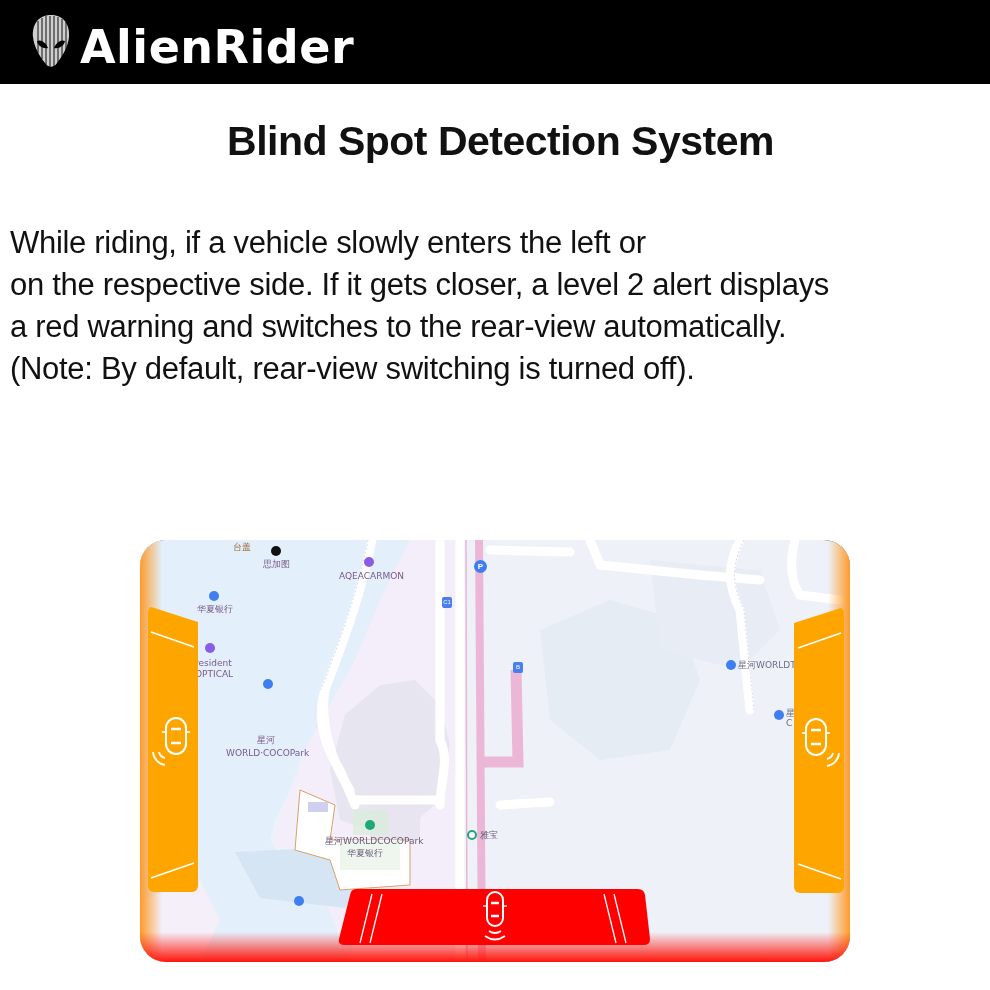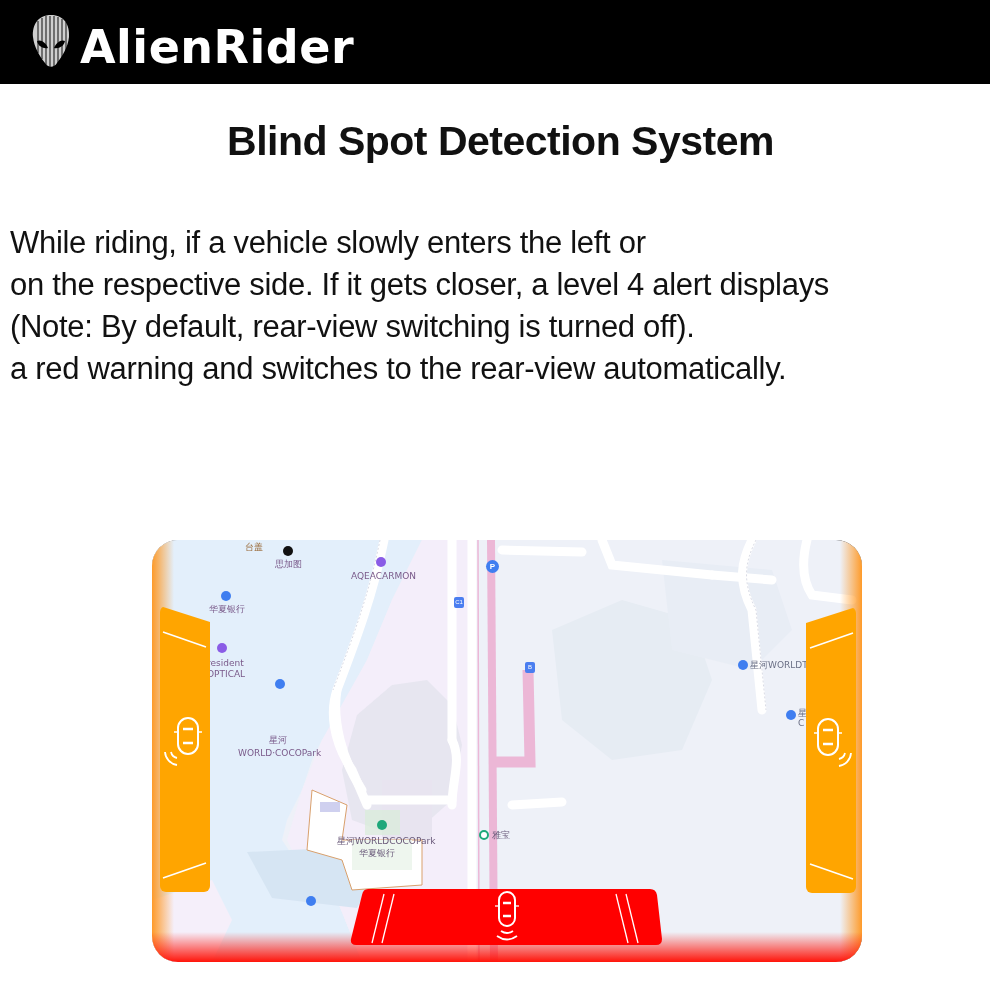--- a/index.html
+++ b/index.html
@@ -7,21 +7,21 @@
   body { font-family: "Liberation Sans", "DejaVu Sans", sans-serif; position: relative; }
 
   .topbar { position: absolute; left: 0; top: 0; width: 990px; height: 84px; background: #000; }
   .logo-mark { position: absolute; left: 30px; top: 13px; width: 42px; height: 58px; }
   .logo-text { position: absolute; left: 80px; top: 20px; color: #fff; font-size: 46px; font-weight: bold; letter-spacing: 0.5px; font-family: "DejaVu Sans", sans-serif; }
 
   .title { position: absolute; left: 0; top: 118px; width: 990px; text-align: center; font-size: 41px; font-weight: bold; color: #111; font-family: "Liberation Sans", sans-serif; letter-spacing: -0.5px; padding-left: 11px; }
   .desc { position: absolute; left: 10px; top: 222px; width: 970px; text-align: left; font-size: 31px; line-height: 42px; color: #111; font-family: "Liberation Sans", sans-serif; letter-spacing: -0.3px; }
   .desc div { white-space: nowrap; }
 
-  .screen { position: absolute; left: 140px; top: 540px; width: 710px; height: 422px; border-radius: 26px; overflow: hidden; background: #000000; margin-left: 12px; }
+  .screen { position: absolute; left: 140px; top: 540px; width: 710px; height: 422px; border-radius: 26px; overflow: hidden; background: #000000; }
   .screen svg.map { position: absolute; left: 0; top: 0; width: 710px; height: 422px; }
   .glow-left { position: absolute; left: 0; top: 0; width: 22px; height: 422px; background: linear-gradient(to right, rgba(255,150,30,0.95), rgba(255,200,120,0.0)); }
   .glow-right { position: absolute; right: 0; top: 0; width: 22px; height: 422px; background: linear-gradient(to left, rgba(255,150,30,0.95), rgba(255,200,120,0.0)); }
   .glow-bottom { position: absolute; left: 0; bottom: 0; width: 710px; height: 30px; background: linear-gradient(to top, rgba(255,20,10,1), rgba(255,80,60,0.0)); }
 
   .side-alert { position: absolute; width: 50px; height: 286px; background: #ffa500; }
   .side-alert.left { left: 8px; top: 66px; border-radius: 4px 10px 10px 4px; clip-path: polygon(0 0, 100% 16px, 100% 100%, 0 100%); border-radius: 6px; }
   .side-alert.right { left: 654px; top: 67px; clip-path: polygon(0 16px, 100% 0, 100% 100%, 0 100%); border-radius: 6px; }
   .side-alert svg { position: absolute; left: 0; top: 0; width: 50px; height: 286px; }
 
@@ -58,23 +58,23 @@
     <path d="M7 28 C11 26 16 30 18 35 C13 36 8 33 7 28 Z" fill="#000"></path>
     <path d="M35 28 C31 26 26 30 24 35 C29 36 34 33 35 28 Z" fill="#000"></path>
   </svg>
   <div class="logo-text">AlienRider</div>
 </div>
 
 <div class="title">Blind Spot Detection System</div>
 
 <div class="desc">
   <div>While riding, if a vehicle slowly enters the left or</div>
-  <div>on the respective side. If it gets closer, a level 4 alert displays</div>
+  <div>on the respective side. If it gets closer, a level 2 alert displays</div>
+  <div>a red warning and switches to the rear-view automatically.</div>
   <div>(Note: By default, rear-view switching is turned off).</div>
-  <div>a red warning and switches to the rear-view automatically.</div>
 </div>
 
 <div class="screen">
   <svg class="map" viewBox="0 0 710 422">
 
     <rect x="0" y="0" width="710" height="422" fill="#eef1f8"></rect>
 
     <path d="M0 0 L270 0 L240 60 L215 120 L190 170 L170 200 L160 220 L150 250 L135 280 L130 300 L150 330 L185 360 L210 422 L0 422 Z" fill="#e3effb"></path>
 
     <path d="M270 0 L320 0 L320 422 L210 422 L185 360 L150 330 L135 300 L150 250 L170 200 L215 120 L240 60 Z" fill="#f4eefa"></path>

